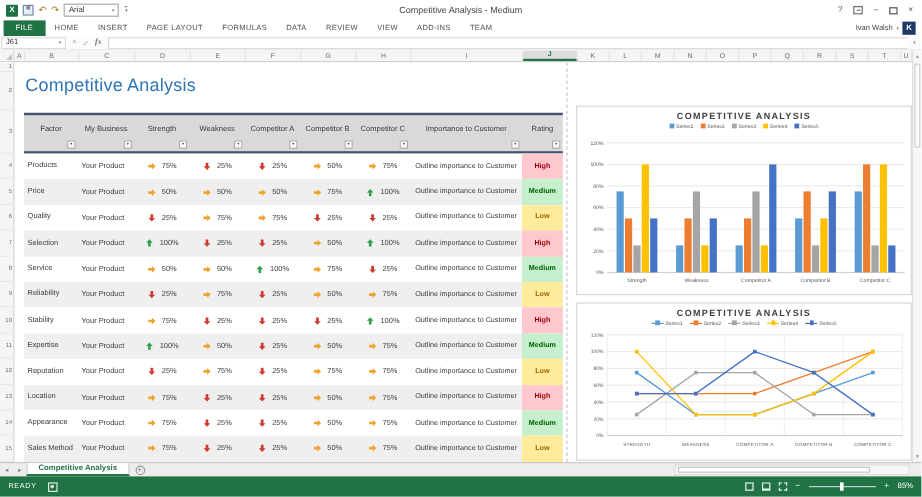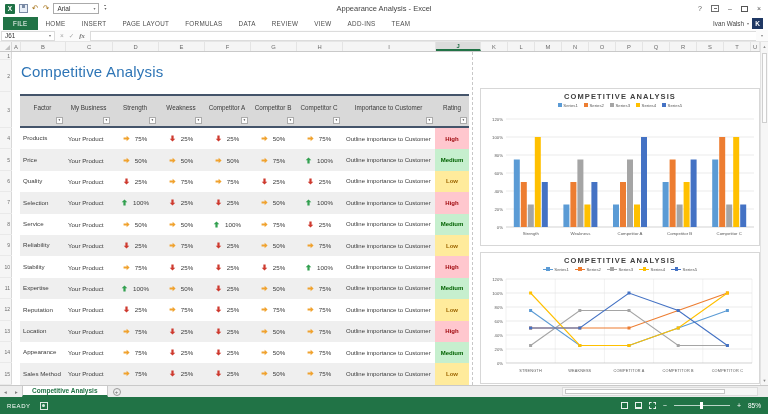--- a/index.html
+++ b/index.html
@@ -122,21 +122,21 @@
       <span class="xlicon">X</span>
       <span class="saveicon"></span>
       <span class="qglyph">↶</span>
       <span class="qglyph">↷</span>
       <span class="fontbox">
         <span>Arial</span>
         <span class="dd">▾</span>
       </span>
       <span class="qmore">▾</span>
     </div>
-    <div class="wtitle">Appearance Analysis - Excel</div>
+    <div class="wtitle">Competitive Analysis - Medium</div>
     <div class="winctl">
       <span class="wglyph">?</span>
       <span class="ribopt"></span>
       <span class="wglyph">–</span>
       <span class="restore"></span>
       <span class="wglyph">×</span>
     </div>
   </div>
 
   <div class="tabrow">

